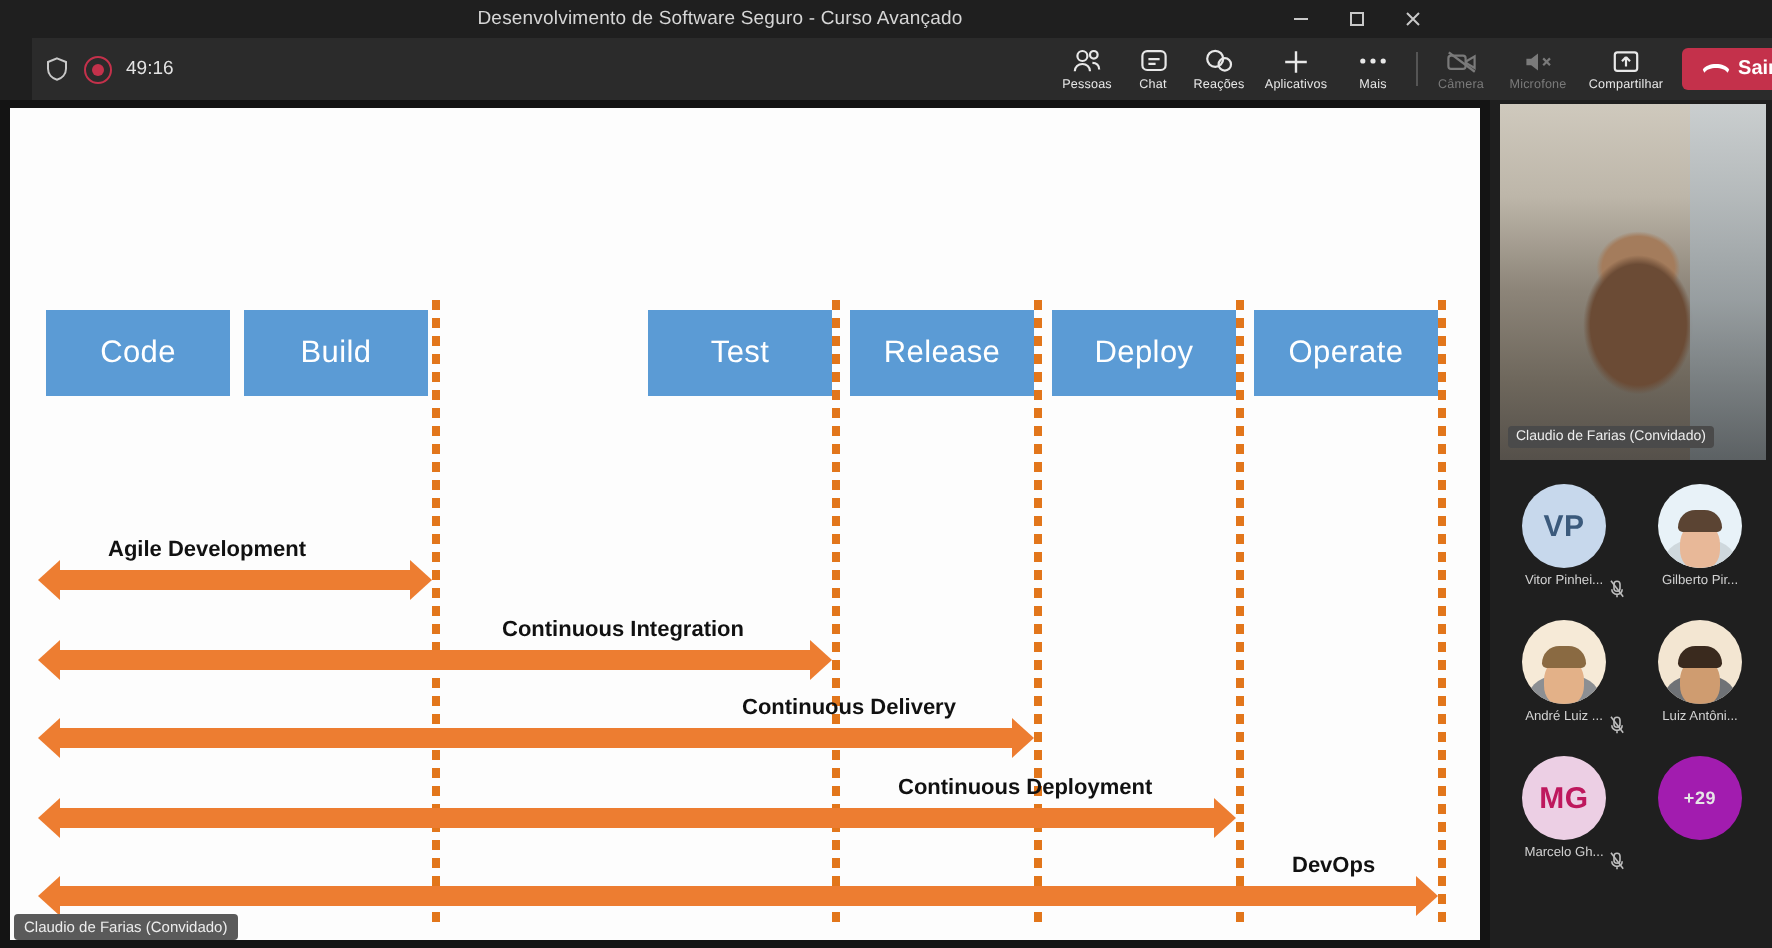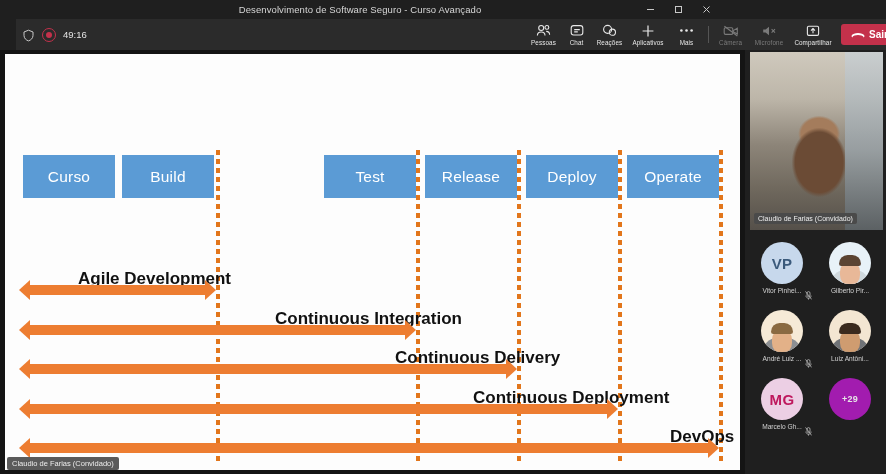--- a/index.html
+++ b/index.html
@@ -43,21 +43,21 @@
 
   .boxrow{position:absolute;left:0;top:0;width:735px;height:416px;}
   .phase{position:absolute;top:101px;height:43px;background:#5b9bd5;
          display:flex;align-items:center;justify-content:center;}
   .phase span{color:#fff;font-size:15.5px;letter-spacing:.2px;}
 
   .vdot{position:absolute;top:96px;width:4px;height:312px;
         background-image:linear-gradient(#e2761b 55%,rgba(0,0,0,0) 0);
         background-size:4px 9px;background-repeat:repeat-y;}
 
-  .arrowlbl{position:absolute;font-size:17px;font-weight:bold;color:#111;white-space:nowrap;margin-left:24px;}
+  .arrowlbl{position:absolute;font-size:11px;font-weight:bold;color:#111;white-space:nowrap;}
 
   .arrow{position:absolute;height:20px;}
   .arrow .shaft{position:absolute;left:10px;right:10px;top:5px;height:10px;background:#ed7d31;}
   .arrow .hd{position:absolute;top:0;width:0;height:0;
              border-top:10px solid transparent;border-bottom:10px solid transparent;}
   .arrow .hd.r{right:0;border-left:11px solid #ed7d31;}
   .arrow .hd.l{left:0;border-right:11px solid #ed7d31;}
 
   .namechip{position:absolute;left:7px;bottom:4px;background:#5a5a5a;color:#ececec;
             font-size:7.5px;padding:2px 5px;border-radius:2px;}
@@ -232,21 +232,21 @@
       </div>
 
     </div>
   </div>
 
   <div class="stage">
     <div class="slide">
 
       <div class="boxrow">
         <div class="phase" style="left:18px;width:92px">
-          <span>Curso</span>
+          <span>Code</span>
           </div>
         <div class="phase" style="left:117px;width:92px">
           <span>Build</span>
           </div>
         <div class="phase" style="left:319px;width:92px">
           <span>Test</span>
           </div>
         <div class="phase" style="left:521px;width:92px">
           <span>Deploy</span>
           </div>

